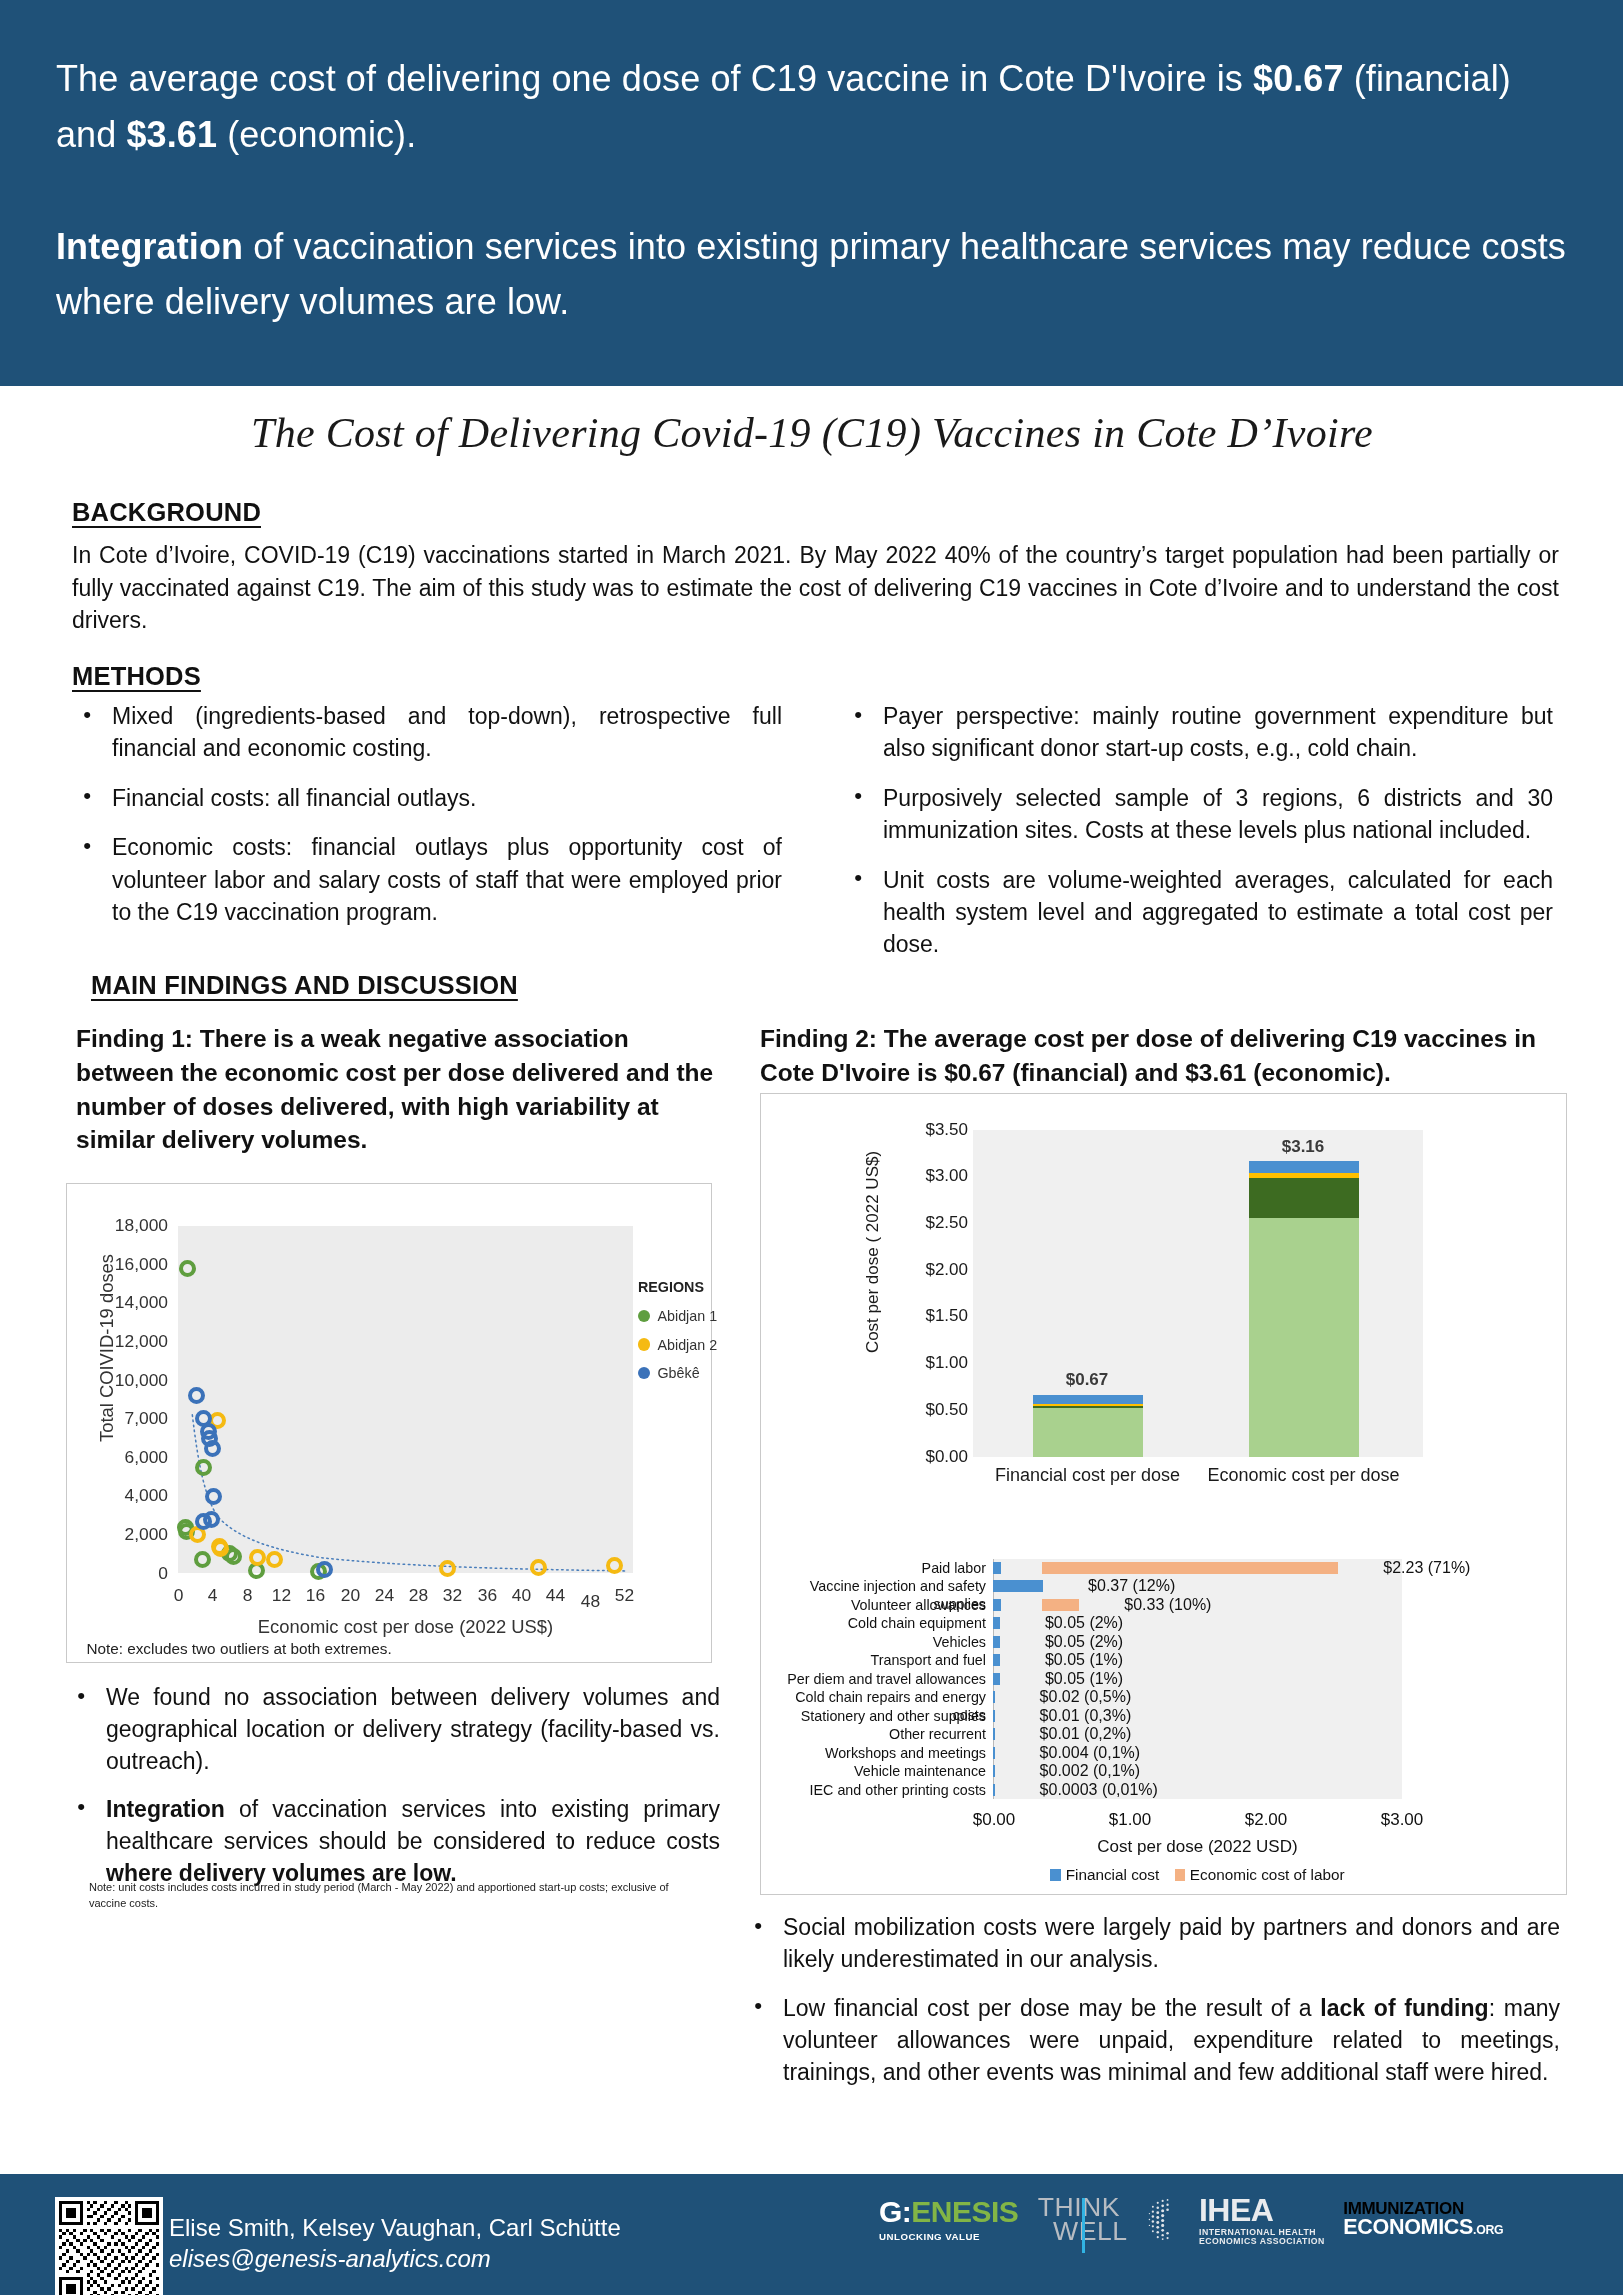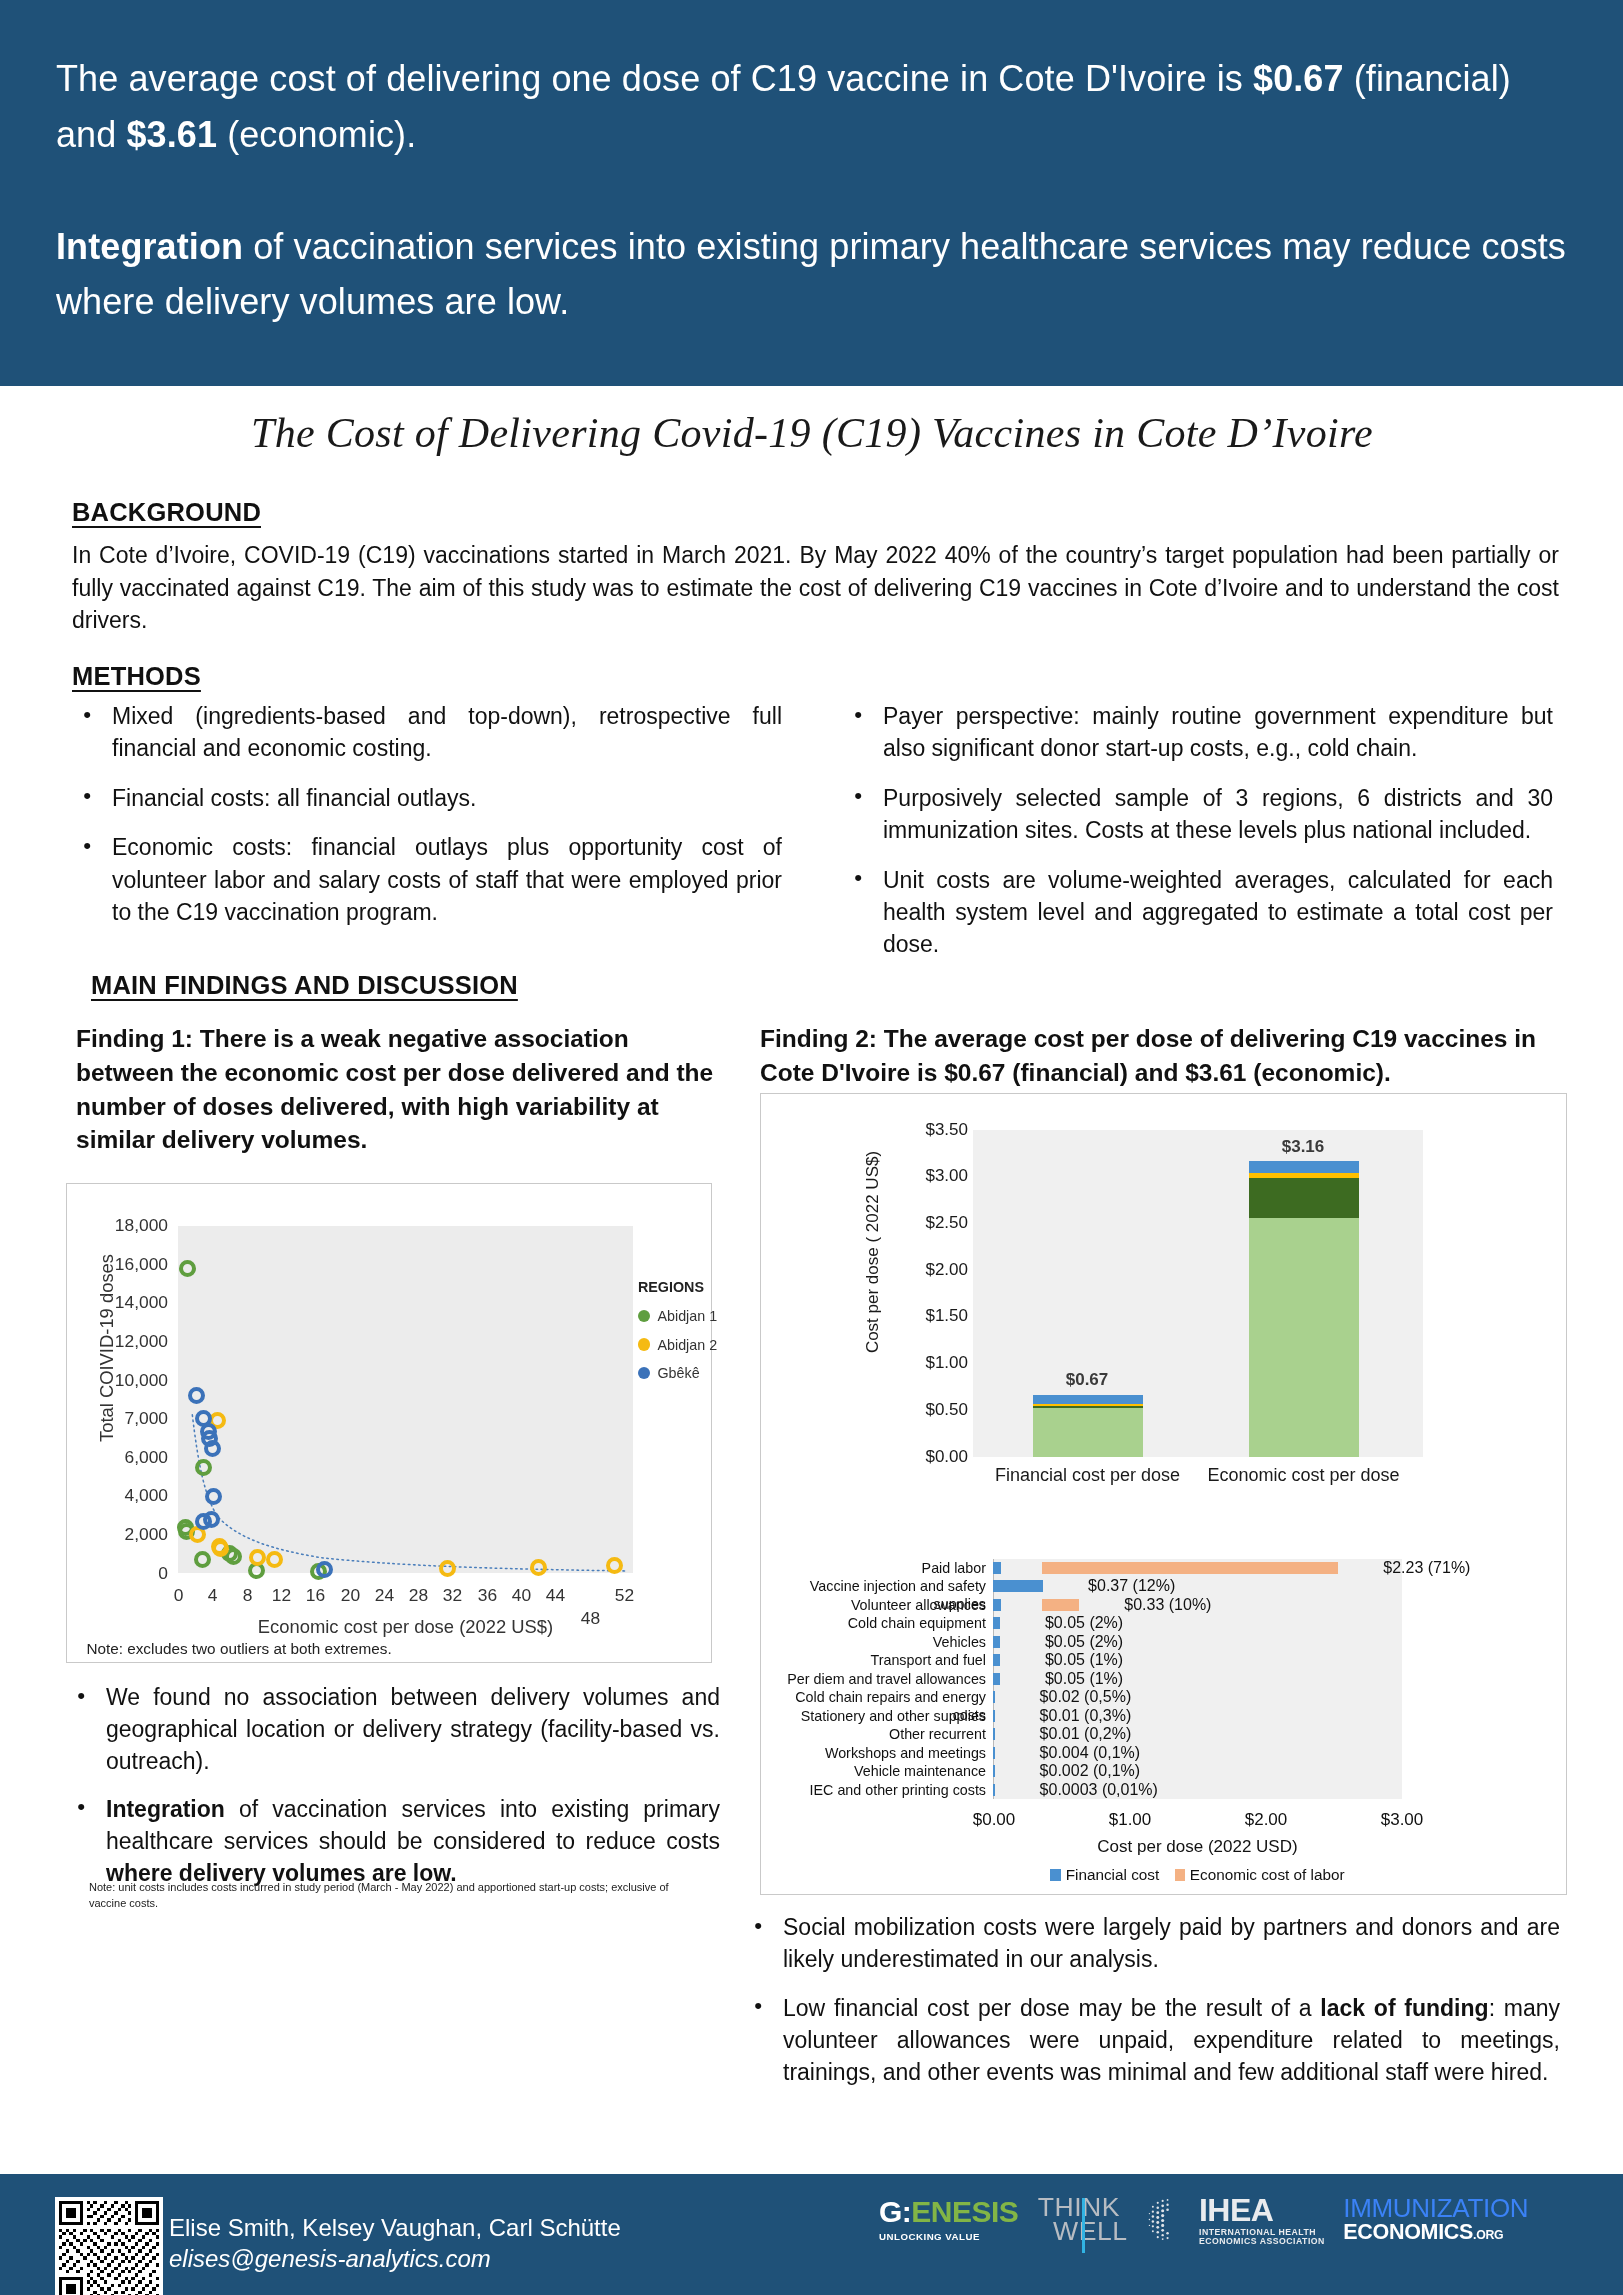--- a/index.html
+++ b/index.html
@@ -381,21 +381,21 @@
   }
   
   #logo-ihea { display: flex; align-items: center; gap: 4.1px; }
   #logo-ihea .globe { width: 49px; height: 49px; }
   #logo-ihea .iheatxt { line-height: 1; }
   #logo-ihea .iheamain { font-size: 32px; color: #e9ebee; font-weight: 700; letter-spacing: -0.5px; }
   #logo-ihea .iheasub1 { font-size: 8.7px; color: #e9ebee; font-weight: 700; letter-spacing: 0.5px; margin-top: 2px; }
   #logo-ihea .iheasub2 { font-size: 8.7px; color: #e9ebee; font-weight: 700; letter-spacing: 0.5px; }
   
   #logo-immecon { line-height: 1.02; }
-  #logo-immecon .ie1 { font-size: 26px; color: #3b82f6; font-weight: 400; letter-spacing: -0.3px; }
+  #logo-immecon .ie1 { font-size: 17px; color: #000000; font-weight: 700; letter-spacing: -0.3px; }
   #logo-immecon .ie2 { font-size: 21.5px; color: #ffffff; font-weight: 700; letter-spacing: -0.3px; }
   #logo-immecon .ie2 .small { font-size: 12.3px; }
 </style>
 </head>
 <body>
 
 <div class="header-banner">
   <div class="header-line">
     <span>The average cost of delivering one dose of C19 vaccine in Cote D'Ivoire is </span><b>$0.67</b><span> (financial) and </span><b>$3.61</b><span> (economic).</span>
   </div>
@@ -469,21 +469,21 @@
     <div class="sc-xtick" style="left: 160px; top: 401px;">8</div>
     <div class="sc-xtick" style="left: 194px; top: 401px;">12</div>
     <div class="sc-xtick" style="left: 228px; top: 401px;">16</div>
     <div class="sc-xtick" style="left: 263px; top: 401px;">20</div>
     <div class="sc-xtick" style="left: 297px; top: 401px;">24</div>
     <div class="sc-xtick" style="left: 331px; top: 401px;">28</div>
     <div class="sc-xtick" style="left: 365px; top: 401px;">32</div>
     <div class="sc-xtick" style="left: 400px; top: 401px;">36</div>
     <div class="sc-xtick" style="left: 434px; top: 401px;">40</div>
     <div class="sc-xtick" style="left: 468px; top: 401px;">44</div>
-    <div class="sc-xtick" style="left: 503px; top: 424px;">48</div>
+    <div class="sc-xtick" style="left: 503px; top: 407px;">48</div>
     <div class="sc-xtick" style="left: 537px; top: 401px;">52</div>
     <div class="dot g" style="width: 17.4px; height: 17.4px; border-width: 4.1px; left: 112px; top: 76px;"></div>
     <div class="dot g" style="width: 17.4px; height: 17.4px; border-width: 4.1px; left: 128px; top: 275px;"></div>
     <div class="dot g" style="width: 17.4px; height: 17.4px; border-width: 4.1px; left: 110px; top: 335px;"></div>
     <div class="dot g" style="width: 17.4px; height: 17.4px; border-width: 4.1px; left: 111px; top: 339px;"></div>
     <div class="dot g" style="width: 17.4px; height: 17.4px; border-width: 4.1px; left: 127px; top: 367px;"></div>
     <div class="dot g" style="width: 17.4px; height: 17.4px; border-width: 4.1px; left: 154px; top: 361px;"></div>
     <div class="dot g" style="width: 17.4px; height: 17.4px; border-width: 4.1px; left: 158px; top: 364px;"></div>
     <div class="dot g" style="width: 17.4px; height: 17.4px; border-width: 4.1px; left: 181px; top: 378px;"></div>
     <div class="dot g" style="width: 17.4px; height: 17.4px; border-width: 4.1px; left: 243px; top: 379px;"></div>

